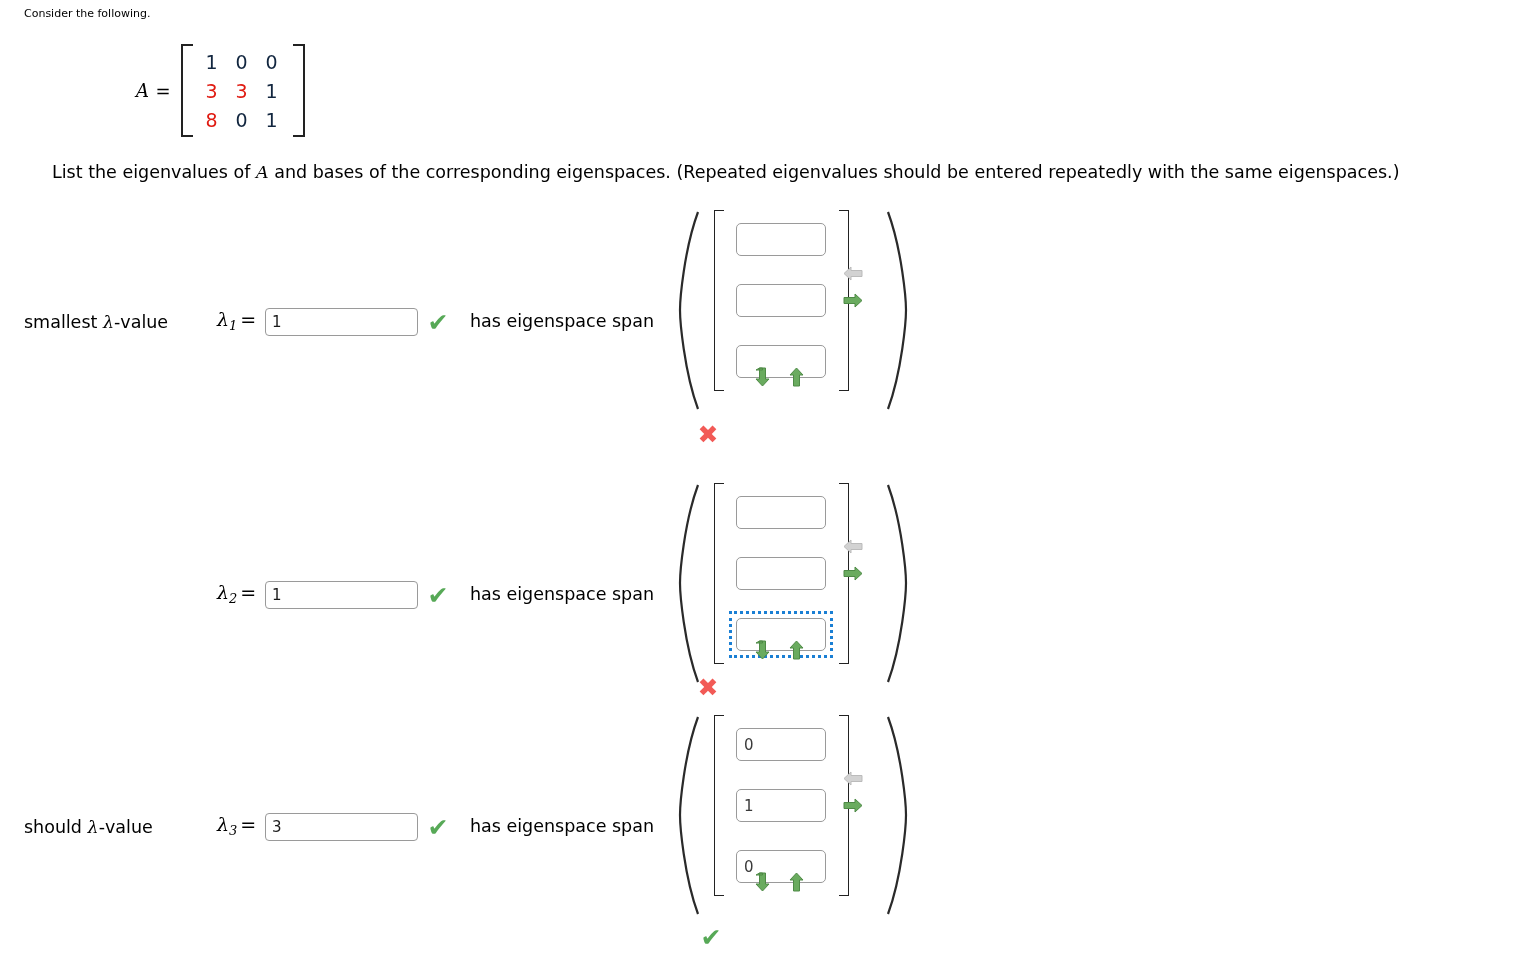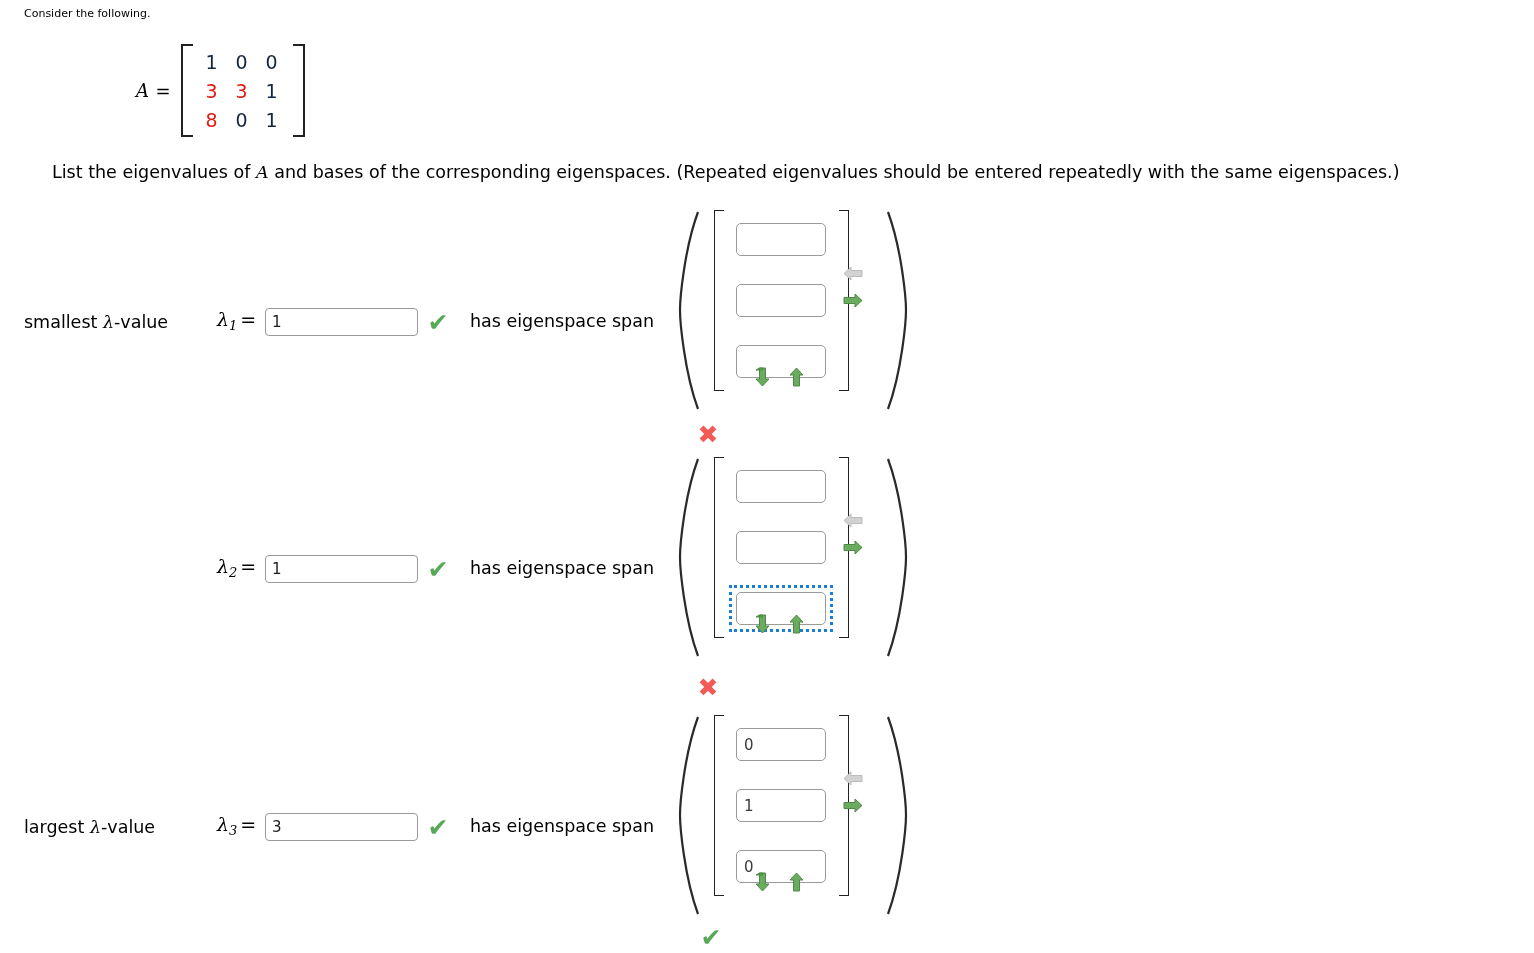--- a/index.html
+++ b/index.html
@@ -95,21 +95,21 @@
     font-style: italic;
   }
 
   
   .eig-row {
     position: absolute;
     left: 0;
     width: 1534px;
   }
   .eig-row.r1 { top: 200px; height: 250px; padding-left: 48px; }
-  .eig-row.r2 { top: 447px; height: 250px; }
+  .eig-row.r2 { top: 473px; height: 250px; }
   .eig-row.r3 { top: 705px; height: 248px; }
 
   .rank-label {
     position: absolute;
     left: 24px;
     top: 112px;
     font-size: 17.5px;
     white-space: nowrap;
   }
   .rank-label .lam {
@@ -430,21 +430,21 @@
         <svg width="26" height="205" viewBox="0 0 26 205">
           <path d="M4 4 C18 42 22 92 22 102 C22 112 18 163 4 201" fill="none" stroke="#2a2a2a" stroke-width="2.2"></path>
         </svg>
       </span>
     </div>
 </div>
 <span class="mark cross row-mark r2">✖</span>
 
 <div class="eig-row r3">
   <div class="rank-label">
-    <span>largest </span><span class="lam">λ</span><span>-value</span>
+    <span>should </span><span class="lam">λ</span><span>-value</span>
   </div>
   <div class="lambda-eq">
     <span>λ</span><span class="sub">3</span><span class="eqs">=</span>
   </div>
   <input class="val-input" type="text" value="3" style="">
   <span class="mark check mark-inline">✔</span>
   <div class="span-text">has eigenspace span</div>
 
   <div class="vec-widget">
     <span class="paren l">

